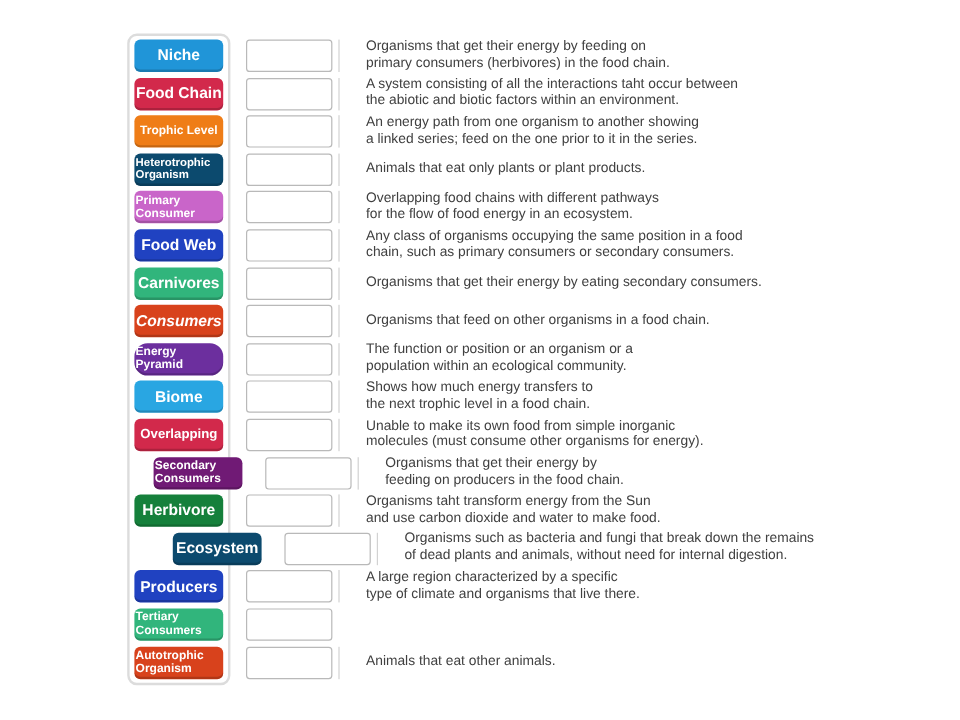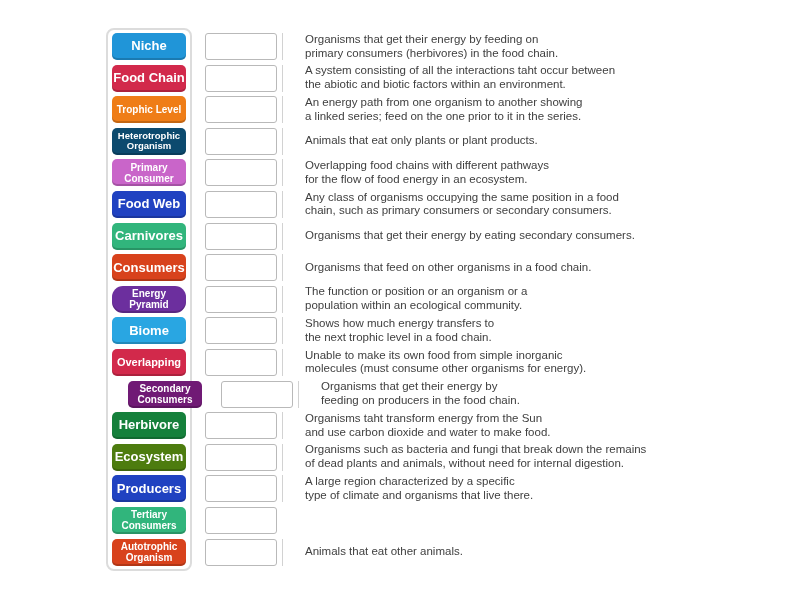--- a/index.html
+++ b/index.html
@@ -38,21 +38,21 @@
     align-items: stretch;
     height: 27px;
     margin-bottom: 4.6px;
   }
   .term-btn {
     width: 74px;
     box-sizing: border-box;
     display: flex;
     align-items: center;
     justify-content: center;
-    text-align: center;
+    text-align: left;
     color: #ffffff;
     font-weight: bold;
     border-radius: 5px;
     box-shadow: inset 0 -2px 0 rgba(0,0,0,0.18);
     line-height: 1.1;
     padding: 0 1px;
     cursor: pointer;
     white-space: pre-line;
   }
   .answer-slot {
@@ -115,21 +115,21 @@
         <div class="answer-slot"></div>
         <div class="definition">Any class of organisms occupying the same position in a food
 chain, such as primary consumers or secondary consumers.</div>
       </div>
       <div class="row">
         <div class="term-btn" style="background: rgb(49, 181, 124); font-size: 13px;">Carnivores</div>
         <div class="answer-slot"></div>
         <div class="definition">Organisms that get their energy by eating secondary consumers.</div>
       </div>
       <div class="row">
-        <div class="term-btn" style="background: rgb(216, 66, 28); font-size: 13px;">Consumers</div>
+        <div class="term-btn" style="background: rgb(216, 66, 28); font-size: 13px; font-style: italic;">Consumers</div>
         <div class="answer-slot"></div>
         <div class="definition">Organisms that feed on other organisms in a food chain.</div>
       </div>
       <div class="row">
         <div class="term-btn" style="background: rgb(108, 47, 158); font-size: 10px; border-radius: 11px;">Energy Pyramid</div>
         <div class="answer-slot"></div>
         <div class="definition">The function or position or an organism or a
 population within an ecological community.</div>
       </div>
       <div class="row">
@@ -150,21 +150,21 @@
         <div class="definition">Organisms that get their energy by
 feeding on producers in the food chain.</div>
       </div>
       <div class="row">
         <div class="term-btn" style="background: rgb(21, 128, 59); font-size: 13px;">Herbivore</div>
         <div class="answer-slot"></div>
         <div class="definition">Organisms taht transform energy from the Sun
 and use carbon dioxide and water to make food.</div>
       </div>
       <div class="row">
-        <div class="term-btn" style="background: #4d7c0f; font-size: 13px;">Ecosystem</div>
+        <div class="term-btn" style="background: #0c4a6e; font-size: 13px; margin-left: 32px;">Ecosystem</div>
         <div class="answer-slot"></div>
         <div class="definition">Organisms such as bacteria and fungi that break down the remains
 of dead plants and animals, without need for internal digestion.</div>
       </div>
       <div class="row">
         <div class="term-btn" style="background: rgb(32, 66, 193); font-size: 13px;">Producers</div>
         <div class="answer-slot"></div>
         <div class="definition">A large region characterized by a specific
 type of climate and organisms that live there.</div>
       </div>

